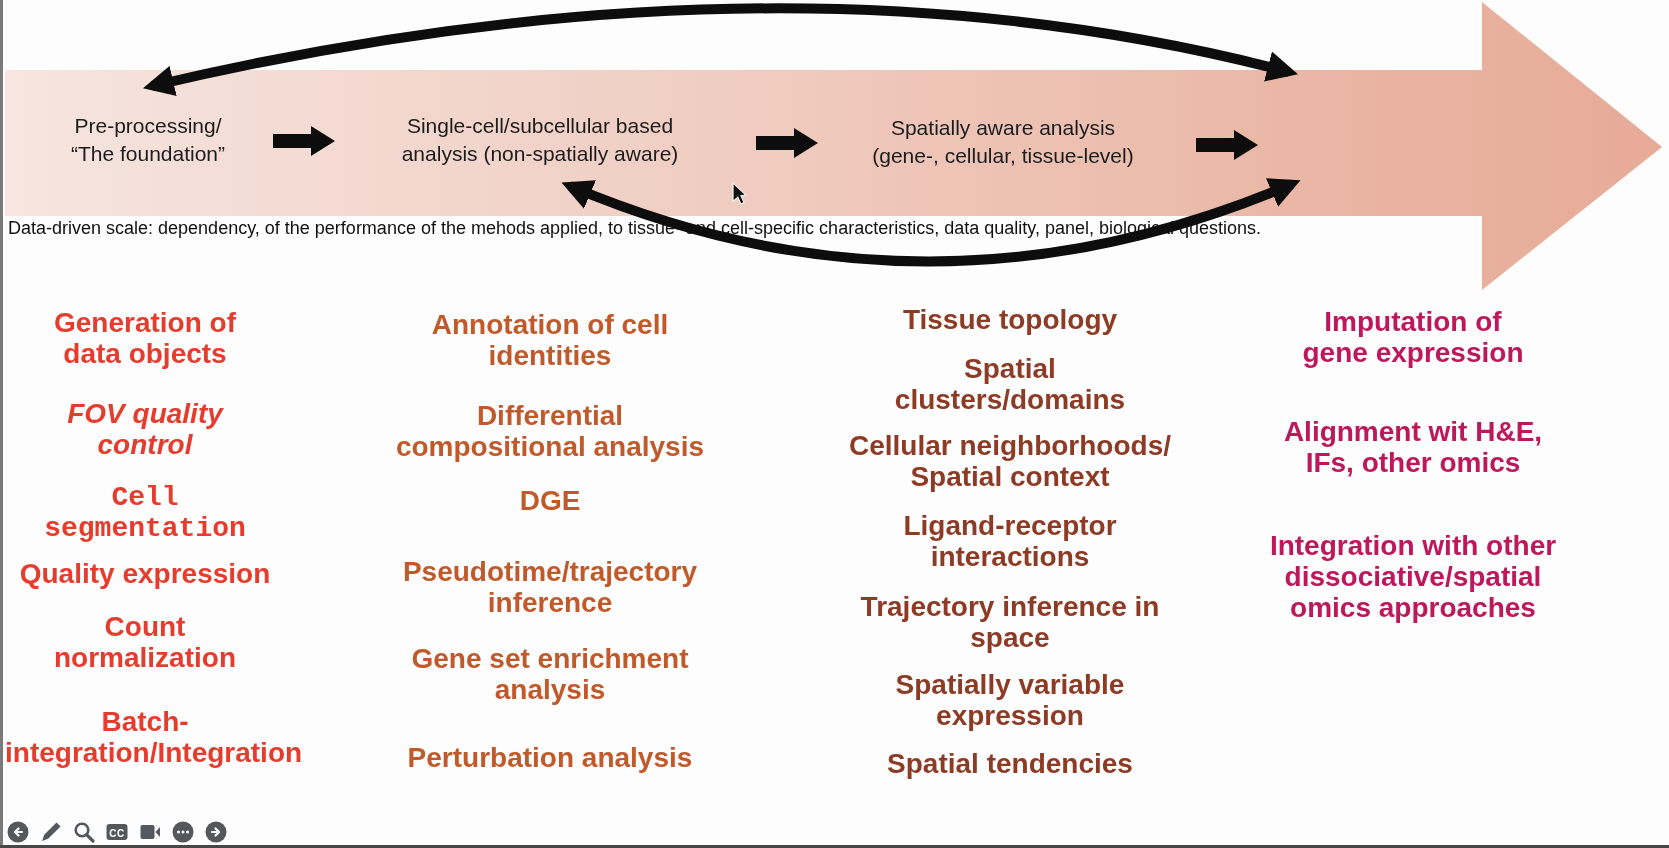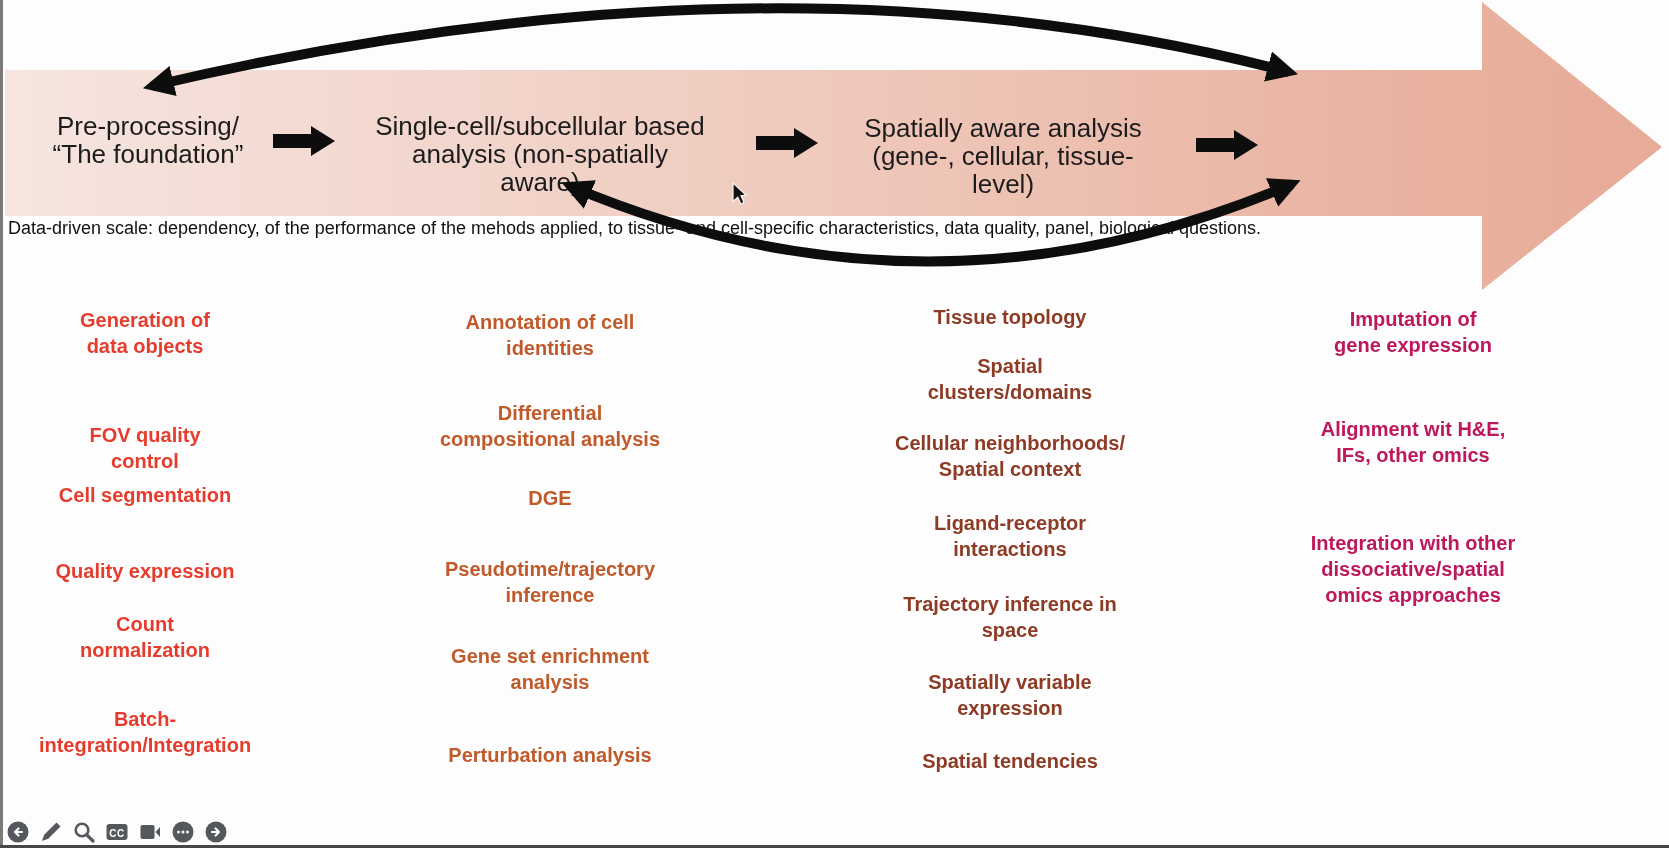--- a/index.html
+++ b/index.html
@@ -5,28 +5,28 @@
   html,body{margin:0;padding:0;background:#e9e9e9;}
   #screen{position:relative;width:1669px;height:848px;background:#fdfdfd;overflow:hidden;
           font-family:"Liberation Sans", sans-serif;}
   
   #left-edge{position:absolute;left:0;top:0;width:3px;height:845px;background:#7a7a7a;}
   #bottom-edge{position:absolute;left:0;top:845px;width:1669px;height:3px;background:#474747;}
   
   svg.layer{position:absolute;left:0;top:0;pointer-events:none;}
   
   .stage{position:absolute;white-space:pre-line;text-align:center;color:#1c1c1c;
-         font-size:26px;line-height:28px;}
+         font-size:21px;line-height:28px;}
   
   #caption{position:absolute;left:8px;top:217px;font-size:18px;line-height:22px;
            color:#101010;white-space:nowrap;}
   
   .col{position:absolute;top:0;height:100%;}
   .col .item{position:absolute;left:0;right:0;text-align:center;font-weight:bold;
-             font-size:20px;line-height:26px;white-space:pre-line;}
+             font-size:28px;line-height:31px;white-space:pre-line;}
   
   #toolbar{position:absolute;left:6px;top:820px;display:flex;gap:9px;align-items:flex-start;}
   #toolbar .tbicon{width:24px;height:24px;display:block;}
 </style>
 </head>
 <body>
 
 <div id="screen">
 
   <svg class="layer" width="1669" height="848">
@@ -49,23 +49,23 @@
   <div class="stage" style="left:370px;top:112px;width:340px;">Single-cell/subcellular based
 analysis (non-spatially aware)</div>
   <div class="stage" style="left:843px;top:114px;width:320px;">Spatially aware analysis
 (gene-, cellular, tissue-level)</div>
 
   <div id="caption">Data-driven scale: dependency, of the performance of the mehods applied, to tissue- and cell-specific characteristics, data quality, panel, biological questions.</div>
 
   <div class="col" style="left: 5px; width: 280px; color: rgb(230, 60, 45);">
       <div class="item" style="top: 307px;">Generation of
 data objects</div>
-      <div class="item" style="top: 422px;">FOV quality
+      <div class="item" style="top: 398px; font-style: italic;">FOV quality
 control</div>
-      <div class="item" style="top: 482px;">Cell segmentation</div>
+      <div class="item" style="top: 482px; font-family: Liberation Mono, monospace;">Cell segmentation</div>
       <div class="item" style="top: 558px;">Quality expression</div>
       <div class="item" style="top: 611px; text-align: center;">Count
 normalization</div>
       <div class="item" style="top: 706px;">Batch-
 integration/Integration</div>
     </div>
   <div class="col" style="left: 830px; width: 360px; color: rgb(141, 59, 37);">
       <div class="item" style="top: 304px;">Tissue topology</div>
       <div class="item" style="top: 353px;">Spatial
 clusters/domains</div>

